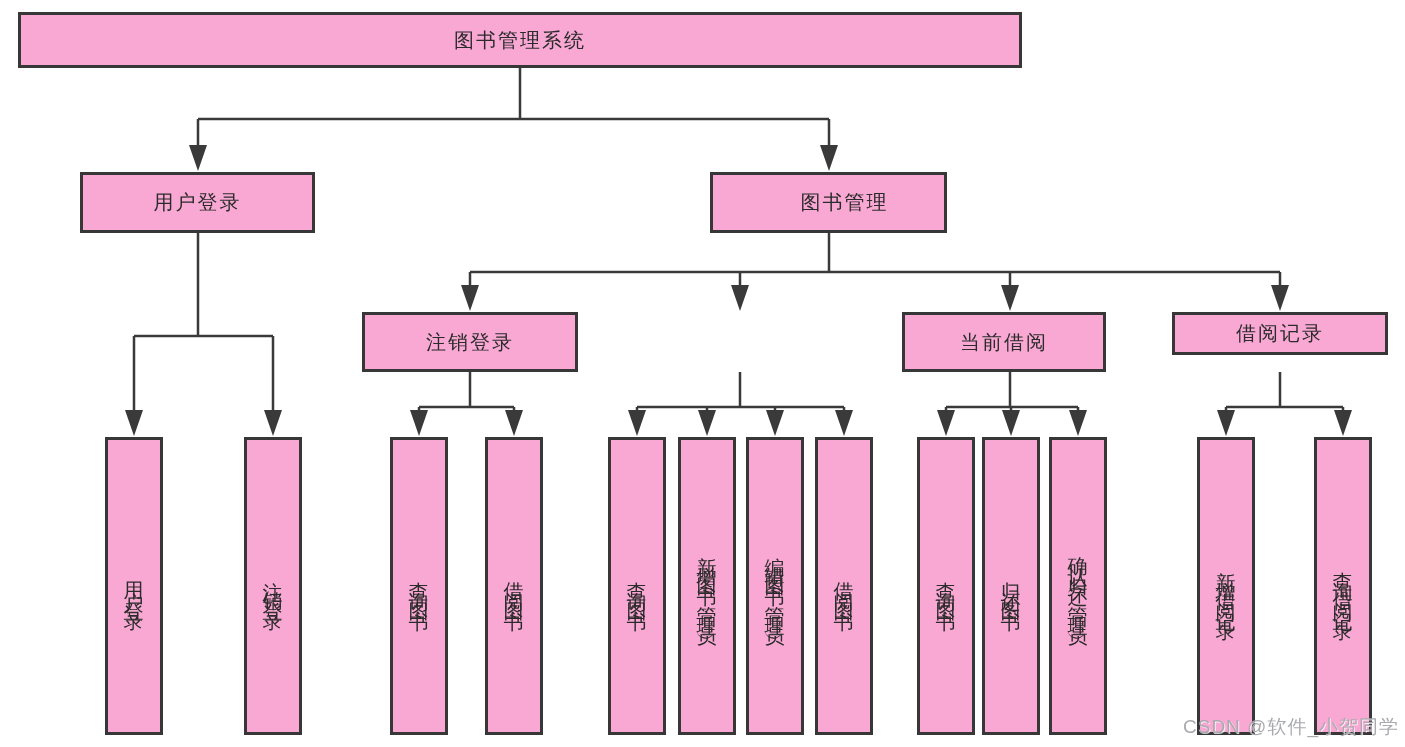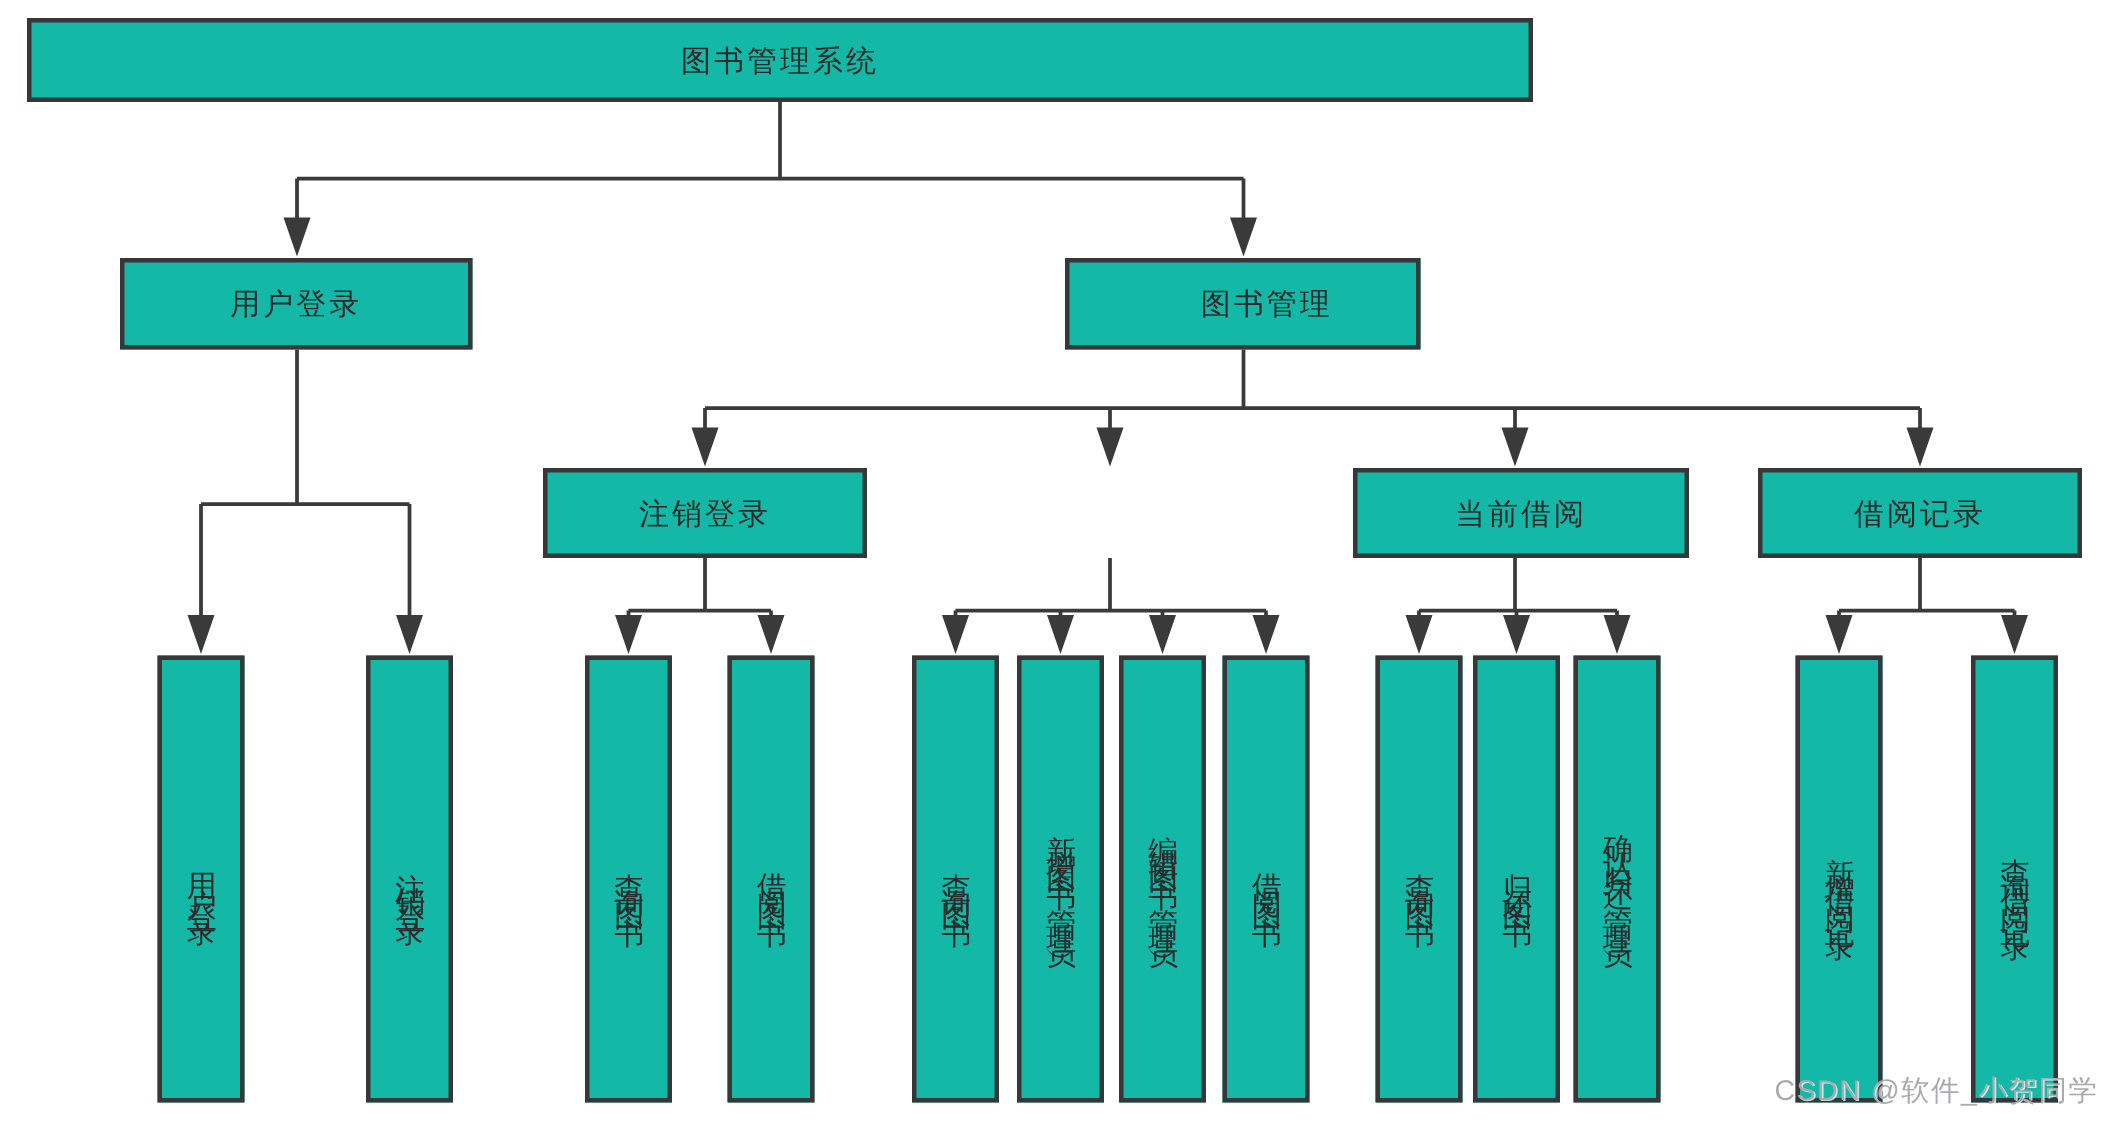--- a/index.html
+++ b/index.html
@@ -15,21 +15,21 @@
     background: var(--background, #ffffff);
   }
   svg.connectors {
     position: absolute; left: 0; top: 0;
     width: 1405px; height: 747px;
     color: var(--line, #3a3a3a);
     z-index: 1;
   }
   .node {
     position: absolute;
-    background: #14b8a6;
+    background: #f9a8d4;
     border: 3px solid var(--box-border, #373737);
     display: flex;
     align-items: center;
     justify-content: center;
     color: var(--text, #2b2b2b);
     z-index: 2;
   }
   .h-node {
     font-size: 20px;
     letter-spacing: 2px;
@@ -107,22 +107,22 @@
       <polygon fill="currentColor" points="1334,410 1352,410 1343,436"></polygon>
     </g>
   </svg>
 
   <div class="node h-node" style="left:18px; top:12px; width:1004px; height:56px;">图书管理系统</div>
 
   <div class="node h-node" style="left:80px; top:172px; width:235px; height:61px;">用户登录</div>
   <div class="node h-node" style="left:710px; top:172px; width:237px; height:61px;padding-left:32px;">图书管理</div>
 
   <div class="node h-node" style="left:362px; top:312px; width:216px; height:60px;">注销登录</div>
-  <div class="node h-node" style="left:902px; top:312px; width:224px; height:60px;">当前借阅</div>
-  <div class="node h-node" style="left:1172px; top:312px; width:216px; height:60px;">借阅记录</div>
+  <div class="node h-node" style="left:902px; top:312px; width:204px; height:60px;">当前借阅</div>
+  <div class="node h-node" style="left:1172px; top:312px; width:216px; height:43px;">借阅记录</div>
 
   <div class="node v-node" style="left:105px; top:437px; width:58px; height:298px;">用户登录</div>
   <div class="node v-node" style="left:244px; top:437px; width:58px; height:298px;">注销登录</div>
 
   <div class="node v-node" style="left:390px; top:437px; width:58px; height:298px;">查询图书</div>
   <div class="node v-node" style="left:485px; top:437px; width:58px; height:298px;">借阅图书</div>
 
   <div class="node v-node" style="left:608px; top:437px; width:58px; height:298px;">查询图书</div>
   <div class="node v-node" style="left:678px; top:437px; width:58px; height:298px;">新增图书（管理员）</div>
   <div class="node v-node" style="left:746px; top:437px; width:58px; height:298px;">编辑图书（管理员）</div>

